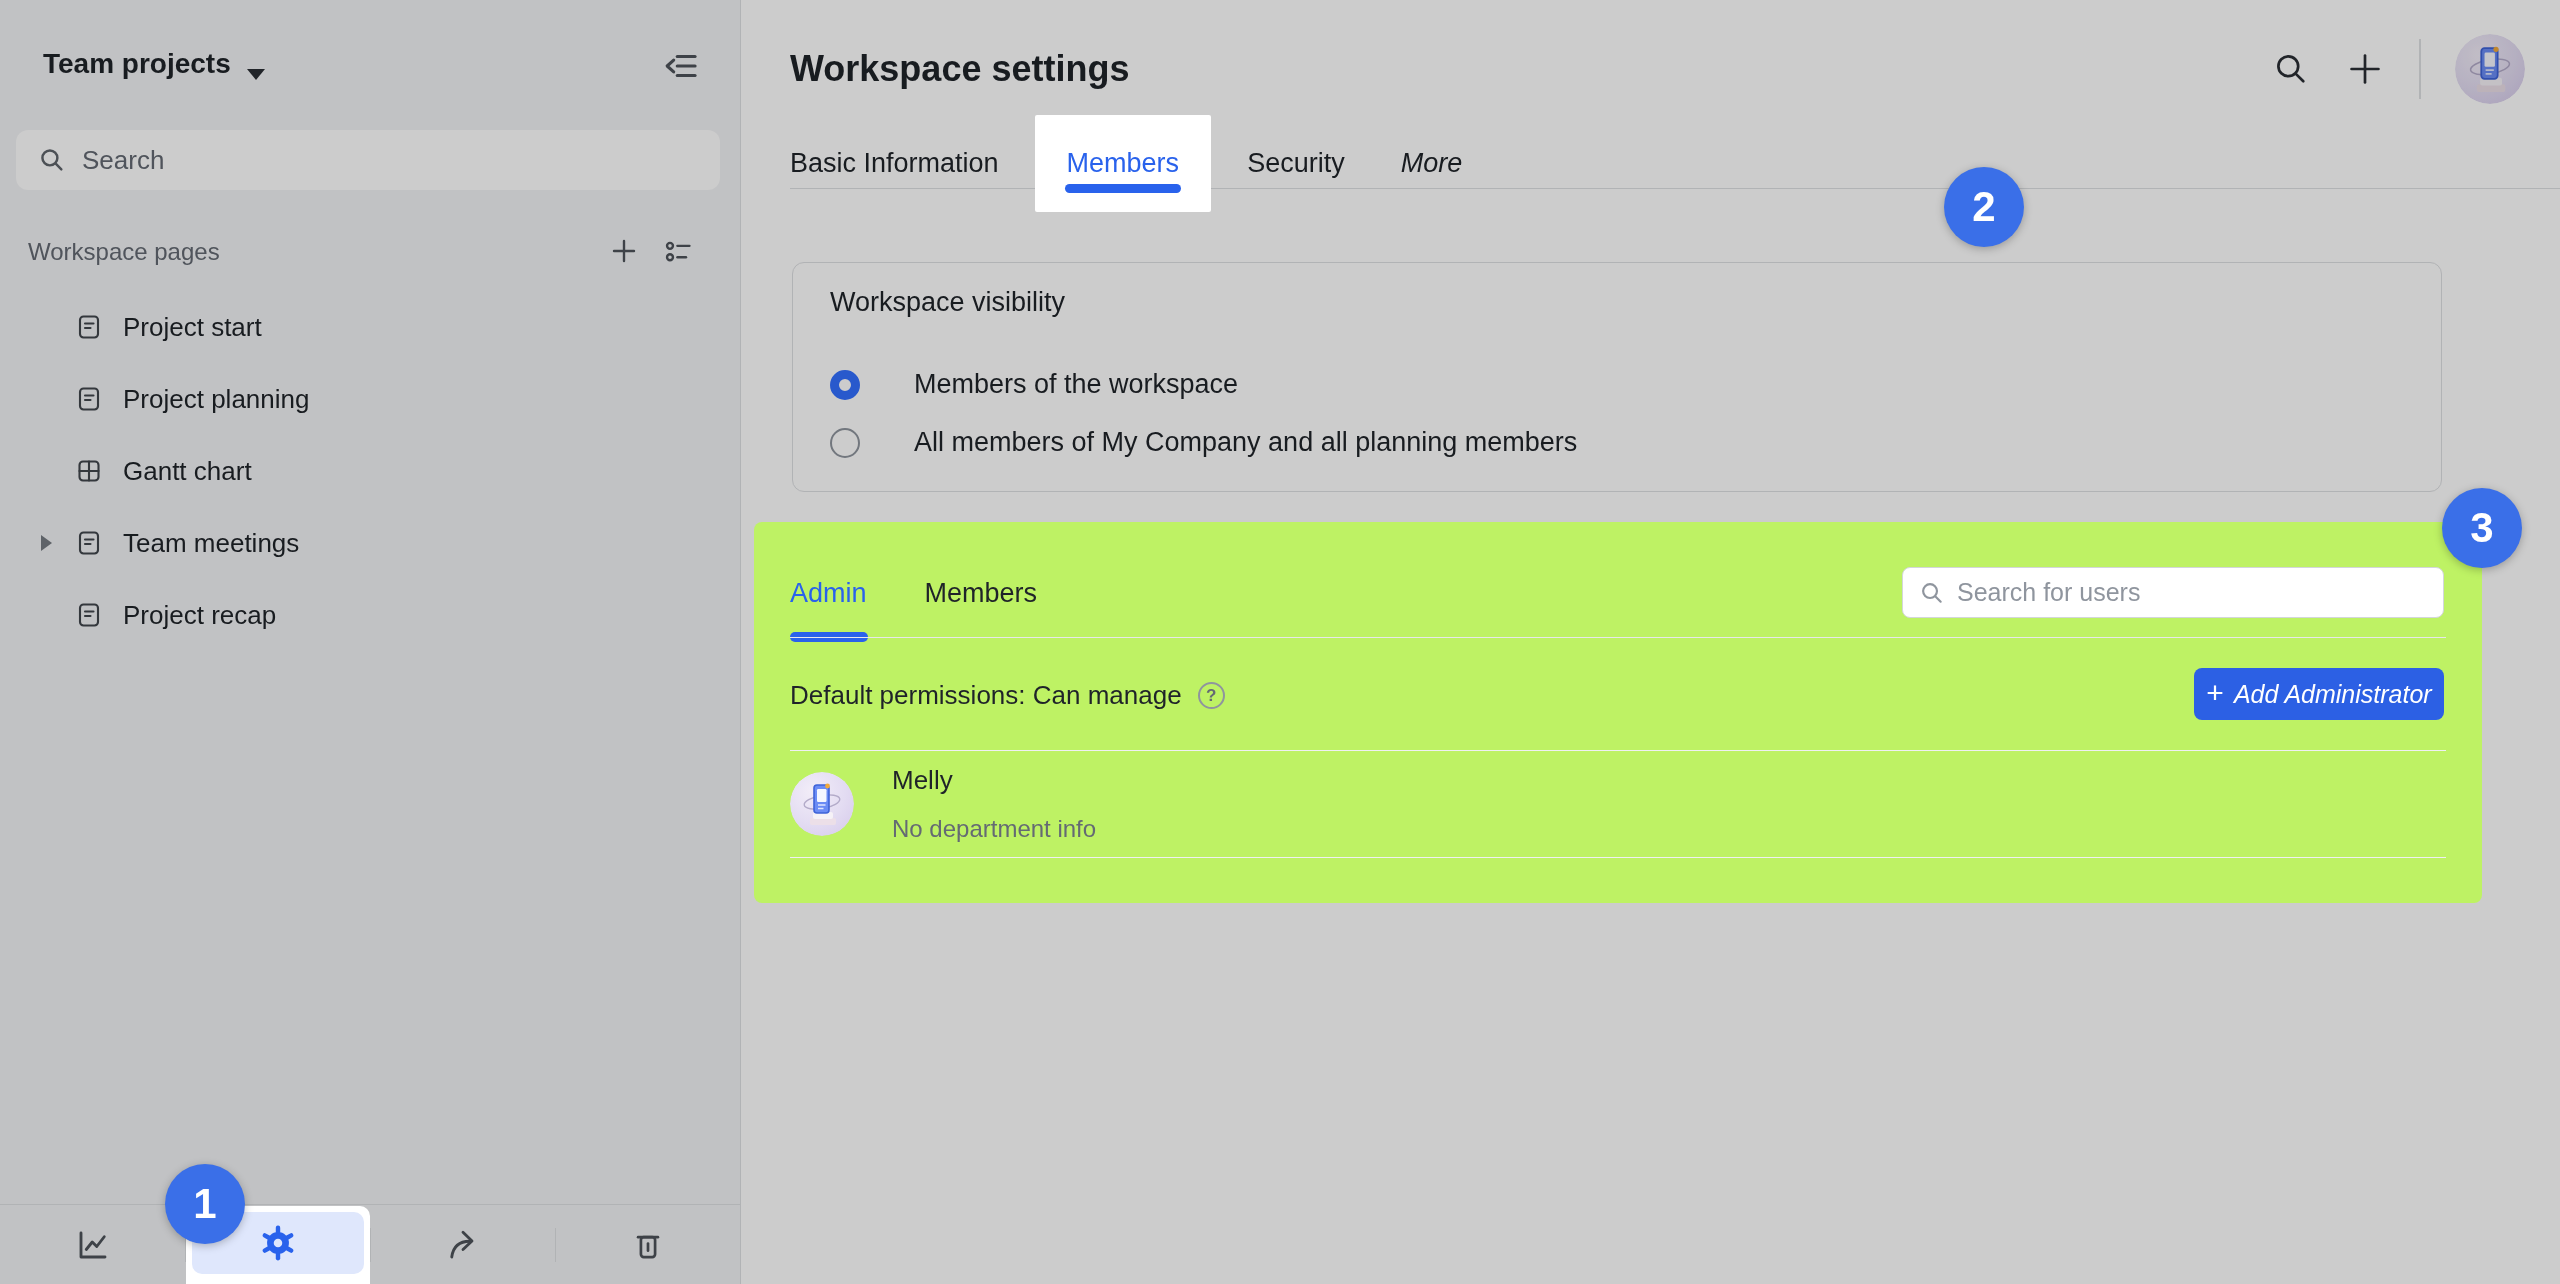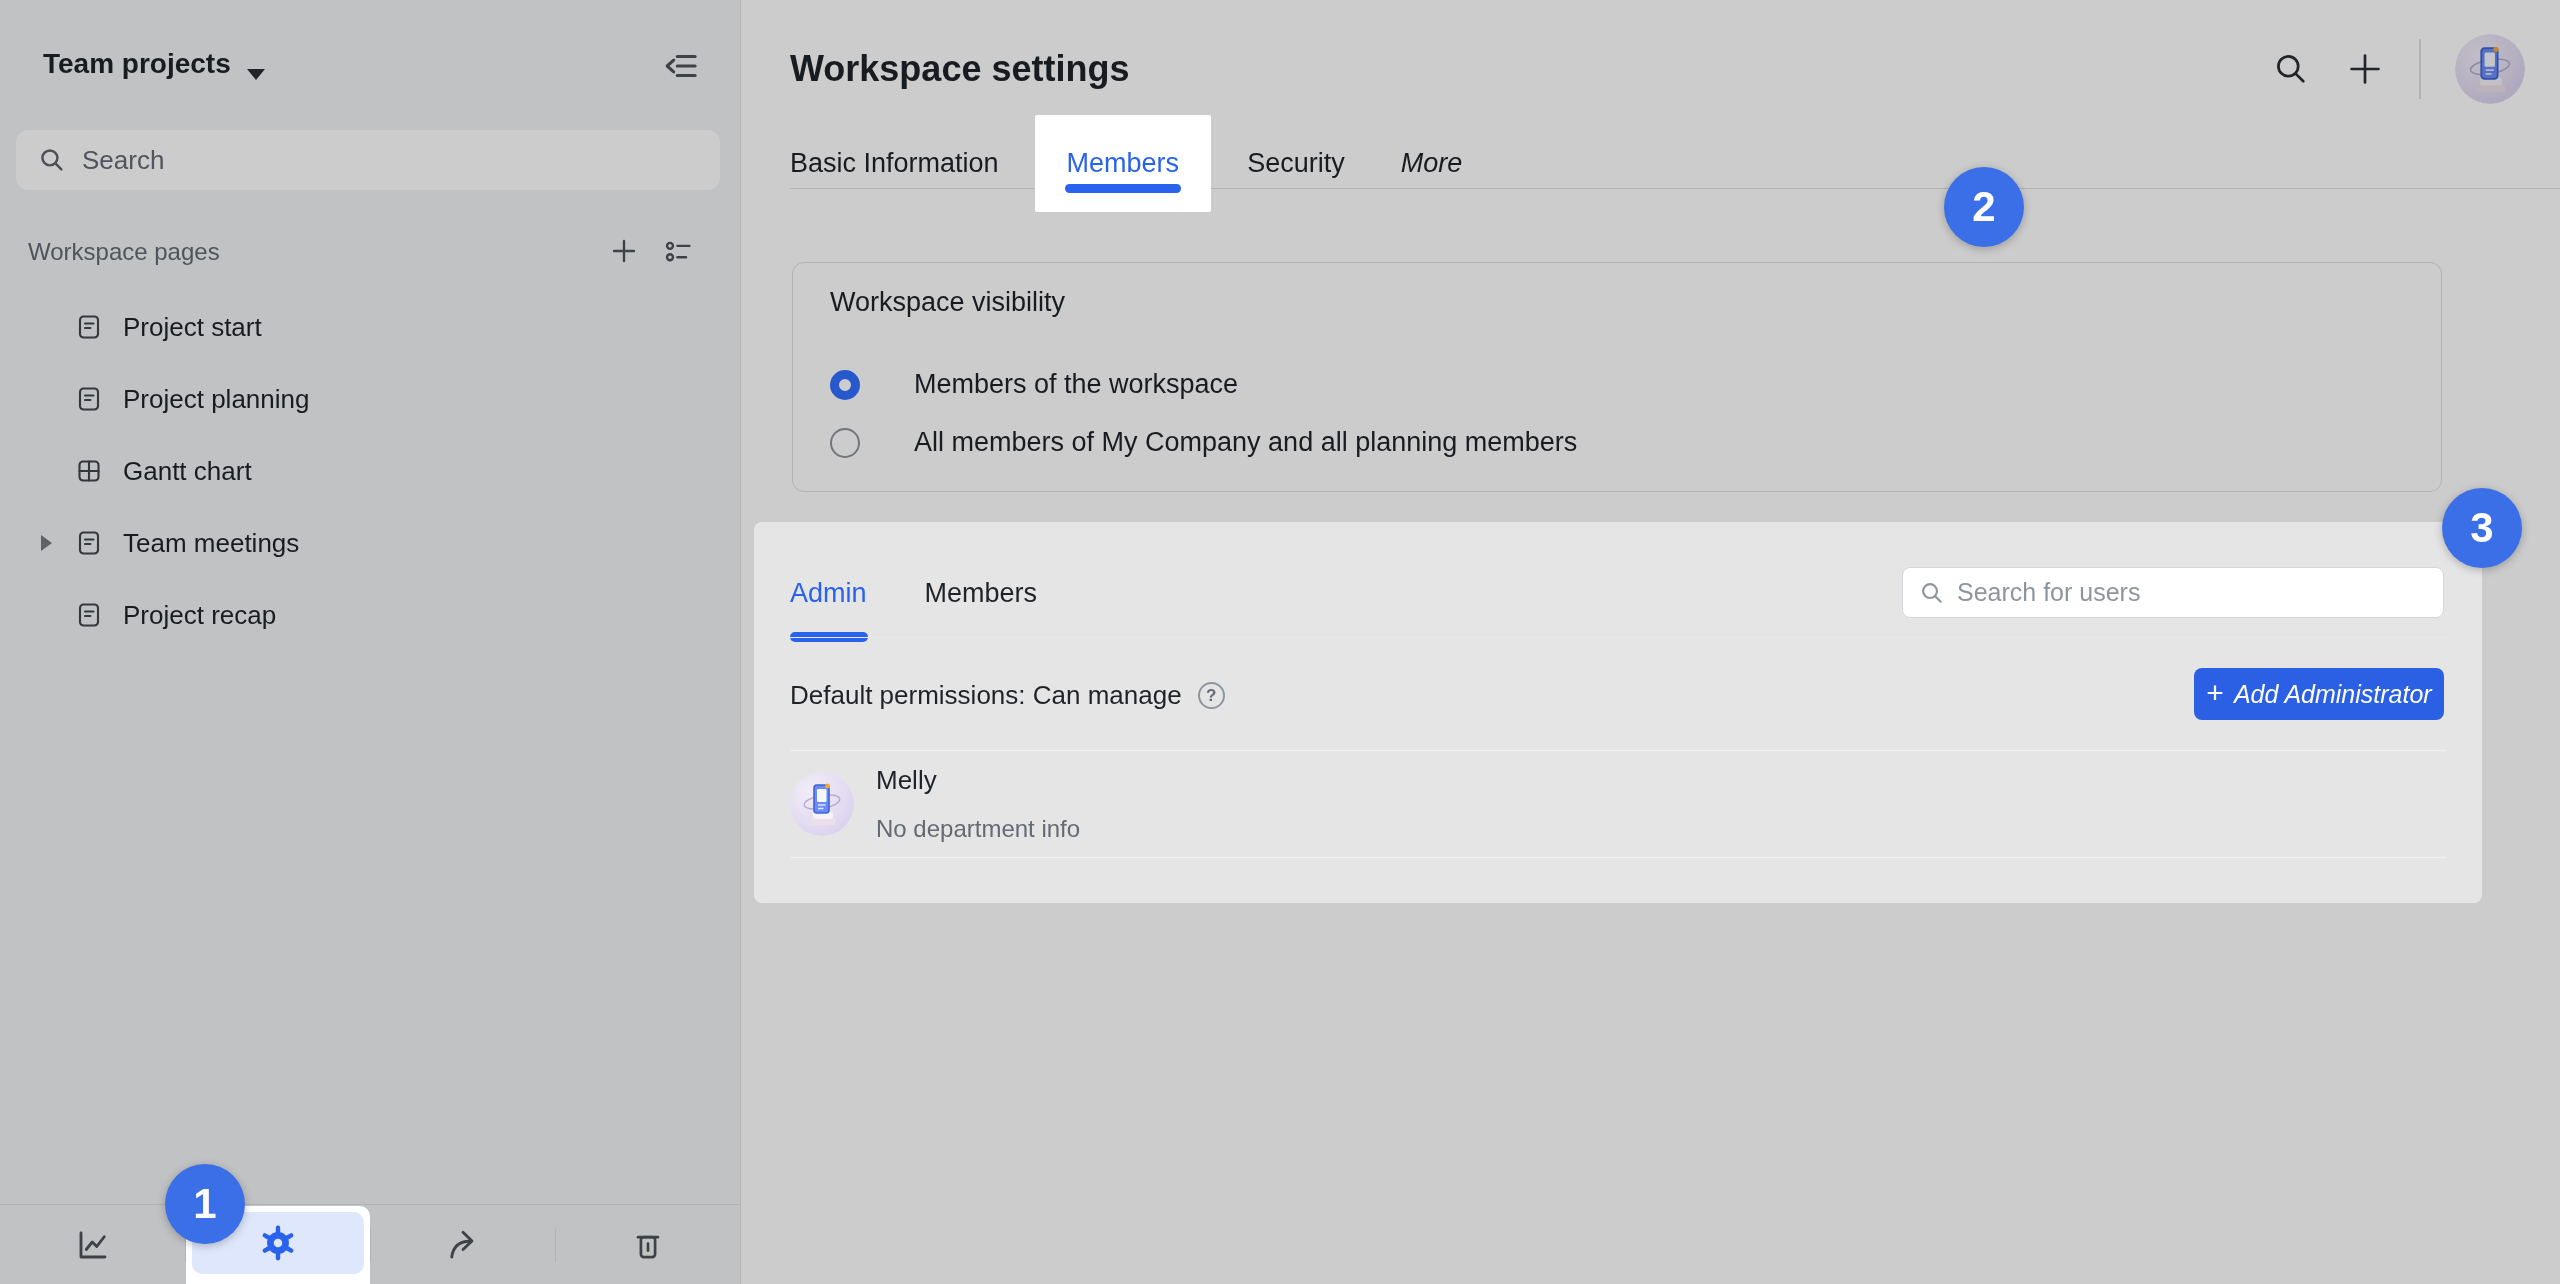--- a/index.html
+++ b/index.html
@@ -73,21 +73,21 @@
   .vis-title { position:absolute; left:37px; top:24px; font-size:27px; color:#1f2329;text-align:right; }
   .radio-row { position:absolute; left:37px; display:flex; align-items:center; gap:22px; cursor:pointer; }
   .radio-row.r1 { top:106px; } .radio-row.r2 { top:164px; }
   .radio { width:30px; height:30px; border-radius:50%; flex:none; }
   .radio.sel { border:9.5px solid #3370ff; background:#fff; }
   .radio.unsel { border:2px solid #8f959e; background:transparent; }
   .radio-label { font-size:27px; color:#1f2329;margin-left:32px; }
 
   
   .members-panel { position:absolute; left:13px; top:522px; width:1728px; height:381px;
-                   background:#e5e5e5; border-radius:8px; z-index:60; }
+                   background:#bef264; border-radius:8px; z-index:60; }
   .panel-tabs { position:absolute; left:36px; top:56px; display:flex; gap:58px; }
   .ptab { font-size:27px; cursor:pointer; }
   .ptab.active { color:#2962ec; }
   .ptab.idle { color:#1f2329; }
   .ptab-underline { position:absolute; left:36px; top:110px; width:78px; height:10px; border-radius:5px; background:#2962ec; }
   .panel-divider { position:absolute; left:36px; right:36px; top:115px; height:1px; background:#e7e8ea; }
   .user-search { position:absolute; right:38px; top:45px; width:542px; height:51px; border:1.5px solid #d3d6da;
                  border-radius:8px; display:flex; align-items:center; padding-left:16px; gap:12px; background:#fff; }
   .user-search svg { color:#8f959e; flex:none; }
   .user-search input { border:none; outline:none; font-size:25px; font-family:"Liberation Sans", sans-serif;
@@ -99,21 +99,21 @@
               font-size:17px; display:flex; align-items:center; justify-content:center; font-weight:bold; }
   .add-btn { position:absolute; right:38px; top:146px; width:250px; height:52px; background:#2c60e4; border:none;
              border-radius:8px; color:#ffffff; display:flex; align-items:center; justify-content:center; gap:10px;
              font-family:"Liberation Sans", sans-serif; cursor:pointer; }
   .add-btn .plus { font-size:30px; font-weight:300; margin-top:-3px; }
   .add-btn .bl { font-size:25px;font-style:italic; }
   .member-row { position:absolute; left:36px; right:36px; top:228px; height:108px;
                 border-top:1px solid #eff0f2; border-bottom:1px solid #eff0f2;
                 display:flex; align-items:center; cursor:pointer; }
   .m-avatar { width:64px; height:64px; border-radius:50%; overflow:hidden; flex:none; }
-  .m-texts { margin-left:22px; display:flex; flex-direction:column; gap:19px;justify-content:flex-end; }
+  .m-texts { margin-left:38px; display:flex; flex-direction:column; gap:19px;justify-content:flex-end; }
   .m-name { font-size:26px; color:#1f2329; }
   .m-dept { font-size:24px; color:#646a73; }
 
   
   .badge { position:absolute; width:80px; height:80px; border-radius:50%; background:#3a6fe8; z-index:70;
            display:flex; align-items:center; justify-content:center; color:#ffffff; font-size:42px; font-weight:bold;
            box-shadow:0 2px 8px rgba(0,0,0,0.25); }
   .badge.b1 { left:165px; top:1164px; }
   .badge.b2 { left:1944px; top:167px; }  
   .badge.b3 { left:2442px; top:488px; }

